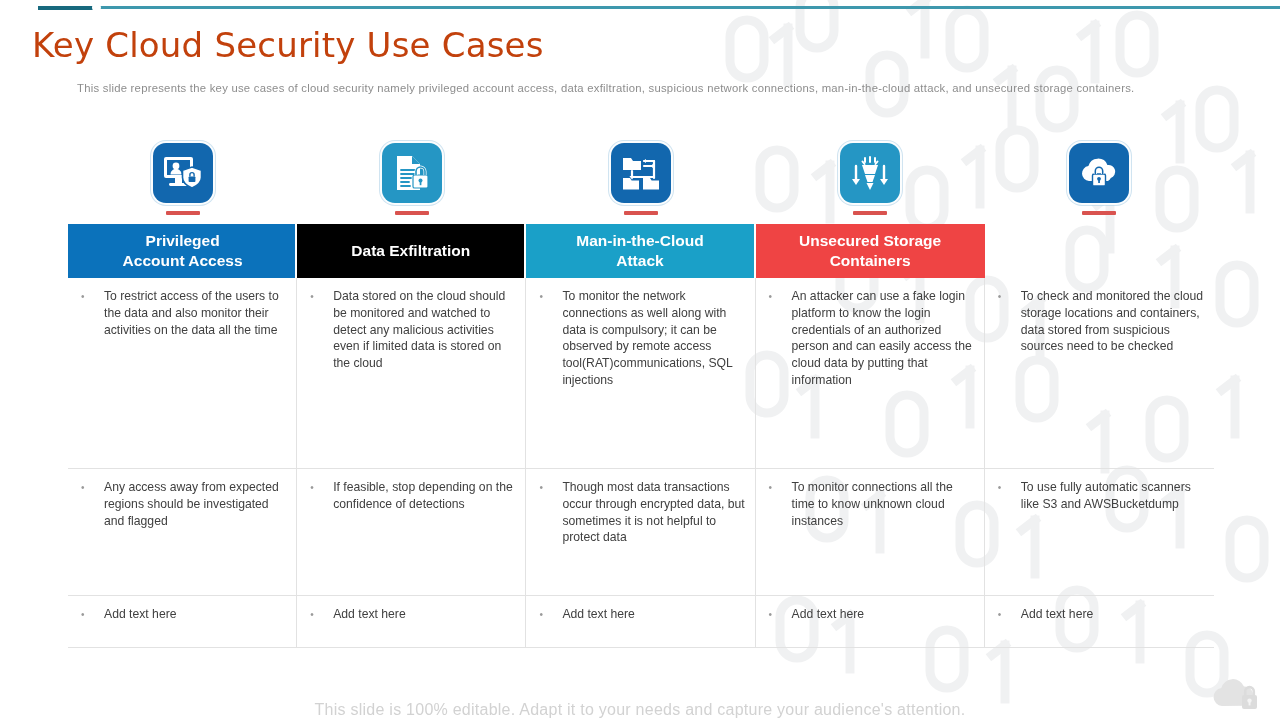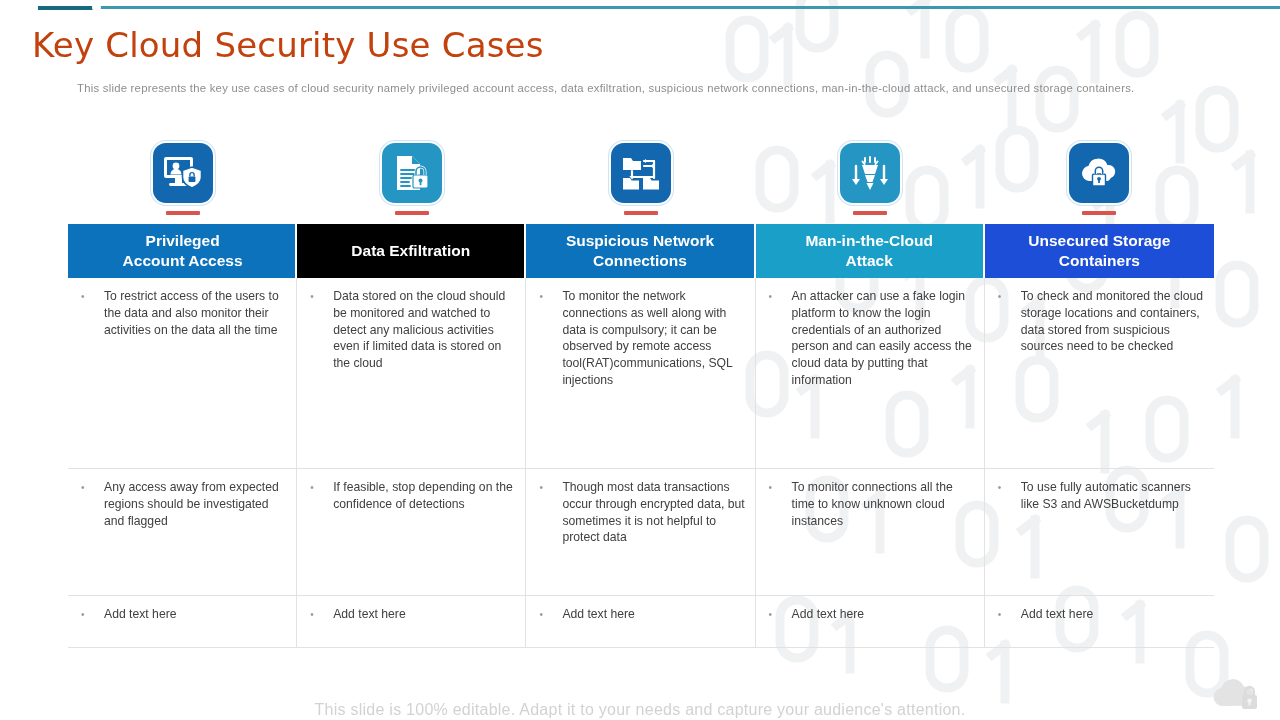--- a/index.html
+++ b/index.html
@@ -363,33 +363,27 @@
         <span>
           <span>Privileged</span><br>
           <span>Account Access</span>
         </span>
       </div>
       <div class="th" style="background:#000000;">
         <span>
           <span>Data Exfiltration</span>
         </span>
       </div>
-      <div class="th" style="background:#0b72bb;">
-        <span>
-          <span>Suspicious Network</span><br>
-          <span>Connections</span>
-        </span>
-      </div>
       <div class="th" style="background:#1aa0c8;">
         <span>
           <span>Man-in-the-Cloud</span><br>
           <span>Attack</span>
         </span>
       </div>
-      <div class="th" style="background:#1d4ed8;">
+      <div class="th" style="background:#ef4444;">
         <span>
           <span>Unsecured Storage</span><br>
           <span>Containers</span>
         </span>
       </div>
     </div>
 
     <div class="trow r1">
       <div class="td">
         <span class="bullet-dot">•</span>

